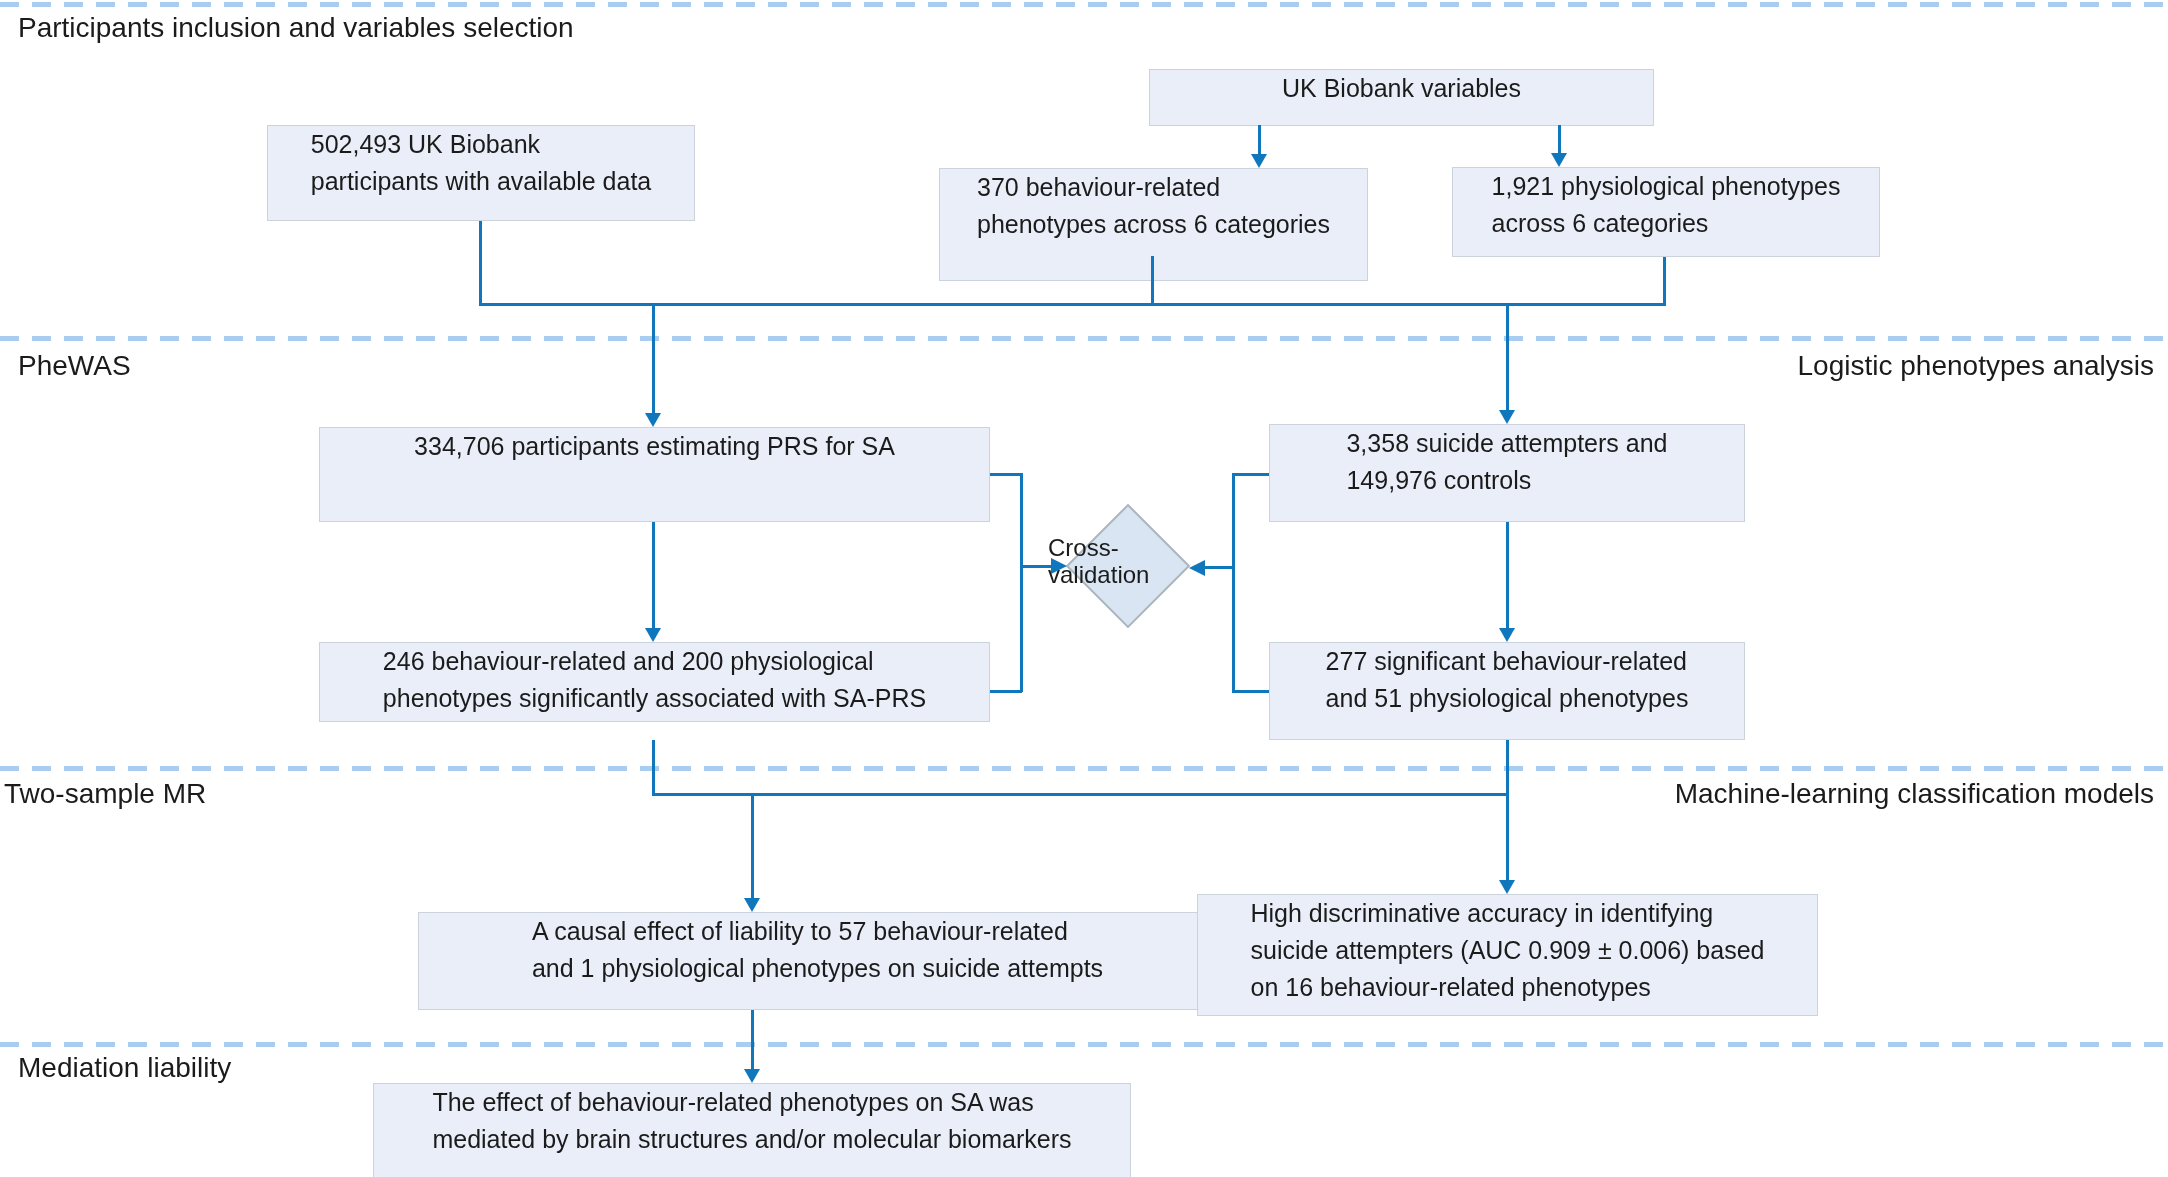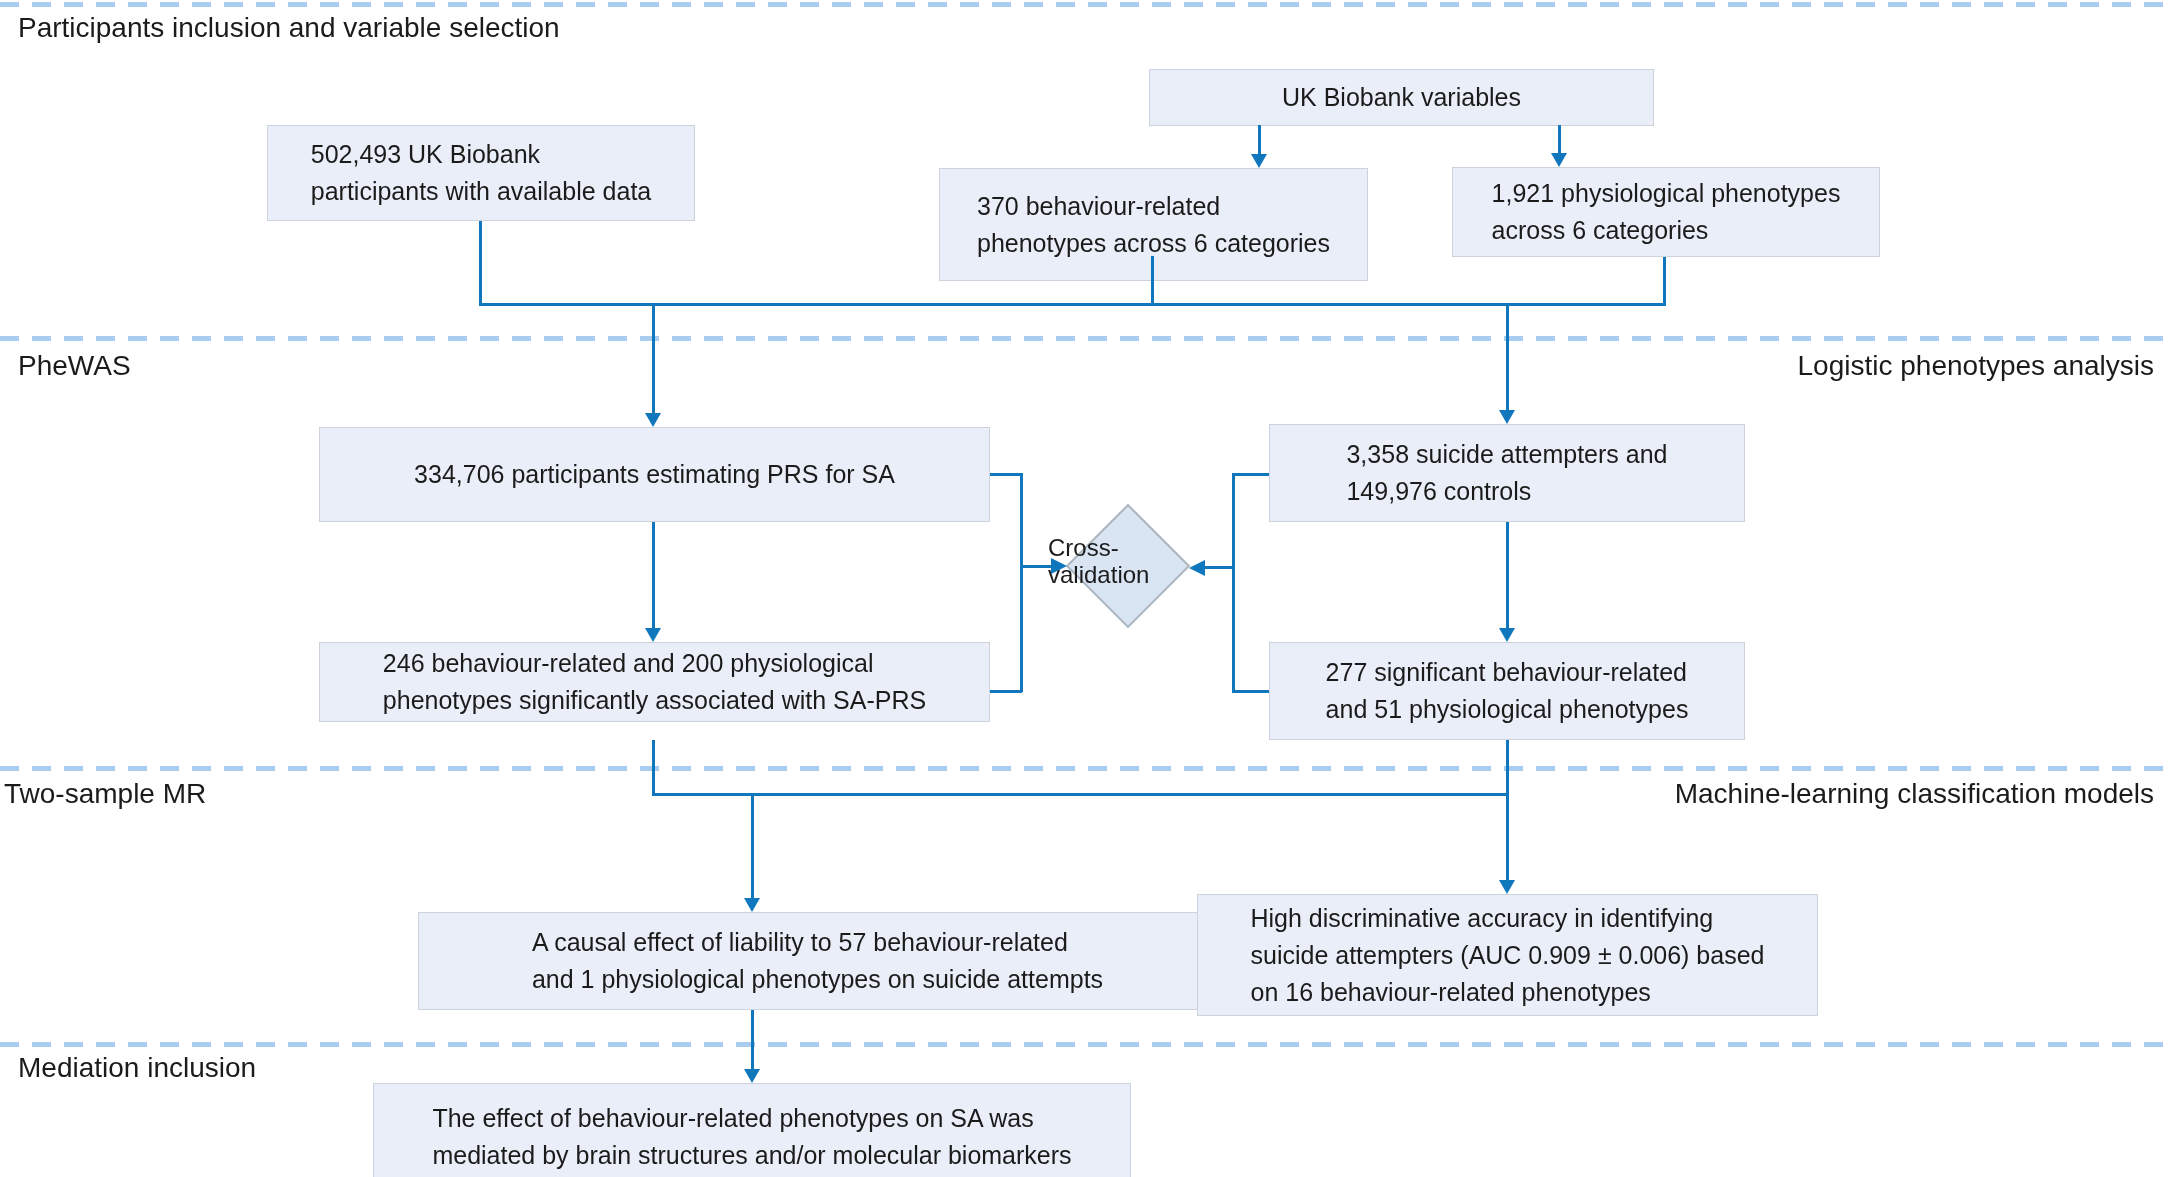--- a/index.html
+++ b/index.html
@@ -22,21 +22,21 @@
     position:absolute;left:0;width:2168px;height:5px;
     background:repeating-linear-gradient(90deg,var(--dashed-blue,#a9cdf1) 0 19px,transparent 19px 32px);
   }
   .section-label{
     position:absolute;font-size:28px;line-height:32px;white-space:nowrap;
   }
   .node{
     position:absolute;box-sizing:border-box;
     background:var(--node-fill,#e9eef8);
     border:1.5px solid var(--node-border,#ccd3dc);
-    display:flex;align-items:center;justify-content:center;
+    display:flex;align-items:flex-start;justify-content:center;
   }
   .node-text{
     white-space:pre;text-align:left;font-size:25px;line-height:37px;
   }
   .node-text.center{text-align:center;}
   .ln{position:absolute;background:var(--arrow-blue,#1077bd);}
   .ah{position:absolute;width:0;height:0;}
   .ah-down{border-left:8px solid transparent;border-right:8px solid transparent;border-top:14px solid var(--arrow-blue,#1077bd);}
   .ah-right{border-top:8px solid transparent;border-bottom:8px solid transparent;border-left:16px solid var(--arrow-blue,#1077bd);}
   .ah-left{border-top:8px solid transparent;border-bottom:8px solid transparent;border-right:16px solid var(--arrow-blue,#1077bd);}
@@ -54,26 +54,26 @@
 </head>
 <body>
 
 <div class="stage">
 
   <div class="dashed-sep" style="top:2px"></div>
   <div class="dashed-sep" style="top:336px"></div>
   <div class="dashed-sep" style="top:766px"></div>
   <div class="dashed-sep" style="top:1042px"></div>
 
-  <div class="section-label" style="left:18px;top:12px">Participants inclusion and variable selection</div>
+  <div class="section-label" style="left:18px;top:12px">Participants inclusion and variables selection</div>
   <div class="section-label" style="left:18px;top:350px">PheWAS</div>
   <div class="section-label" style="right:14px;top:350px">Logistic phenotypes analysis</div>
   <div class="section-label" style="left:4px;top:778px">Two-sample MR</div>
   <div class="section-label" style="right:14px;top:778px">Machine-learning classification models</div>
-  <div class="section-label" style="left:18px;top:1052px">Mediation inclusion</div>
+  <div class="section-label" style="left:18px;top:1052px">Mediation liability</div>
 
   <div class="node" style="left:267px;top:125px;width:428px;height:96px">
     <div class="node-text">502,493 UK Biobank
 participants with available data</div>
   </div>
   <div class="node" style="left:1149px;top:69px;width:505px;height:57px">
     <div class="node-text center">UK Biobank variables</div>
   </div>
   <div class="node" style="left:939px;top:168px;width:429px;height:113px">
     <div class="node-text">370 behaviour-related

